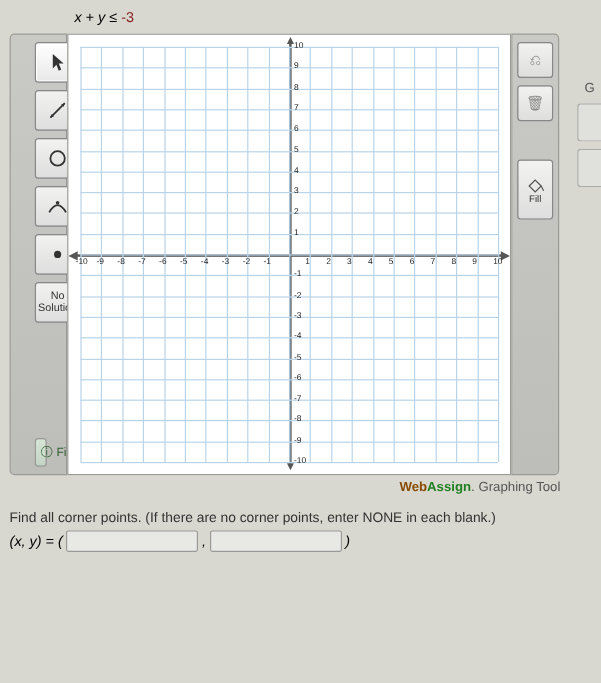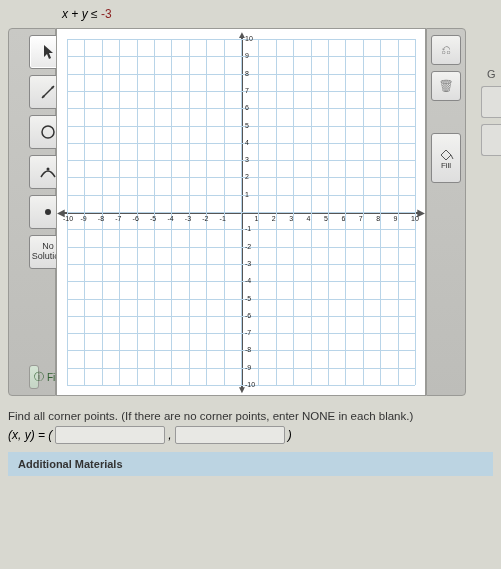--- a/index.html
+++ b/index.html
@@ -196,30 +196,32 @@
       <div class="side-btn fill-btn">
         <svg width="16" height="14">
             <path d="M3 8 L8 3 L13 8 L8 13 Z" fill="none" stroke="#555"></path>
             <path d="M13 8 L15 12" stroke="#555"></path>
           </svg>
         <span>Fill</span>
       </div>
     </div>
   </div>
 
+  <div class="brand-bar">
+    <b>Web</b><span class="assign">Assign</span><span>. Graphing Tool</span>
+  </div>
 
   <div class="find-text">Find all corner points. (If there are no corner points, enter NONE in each blank.)</div>
   <div class="xy-row">
     <span>(x, y) = (</span>
     <span class="blank"></span>
     <span>,</span>
     <span class="blank"></span>
     <span>)</span>
   </div>
 
-  <div class="addmat">Additional Materials</div>
 </div>
 
 <div class="edge-tabs">
   <div class="edge-letter">G</div>
   <div class="edge-tab"></div>
   <div class="edge-tab"></div>
 </div>
 
 </body></html>

